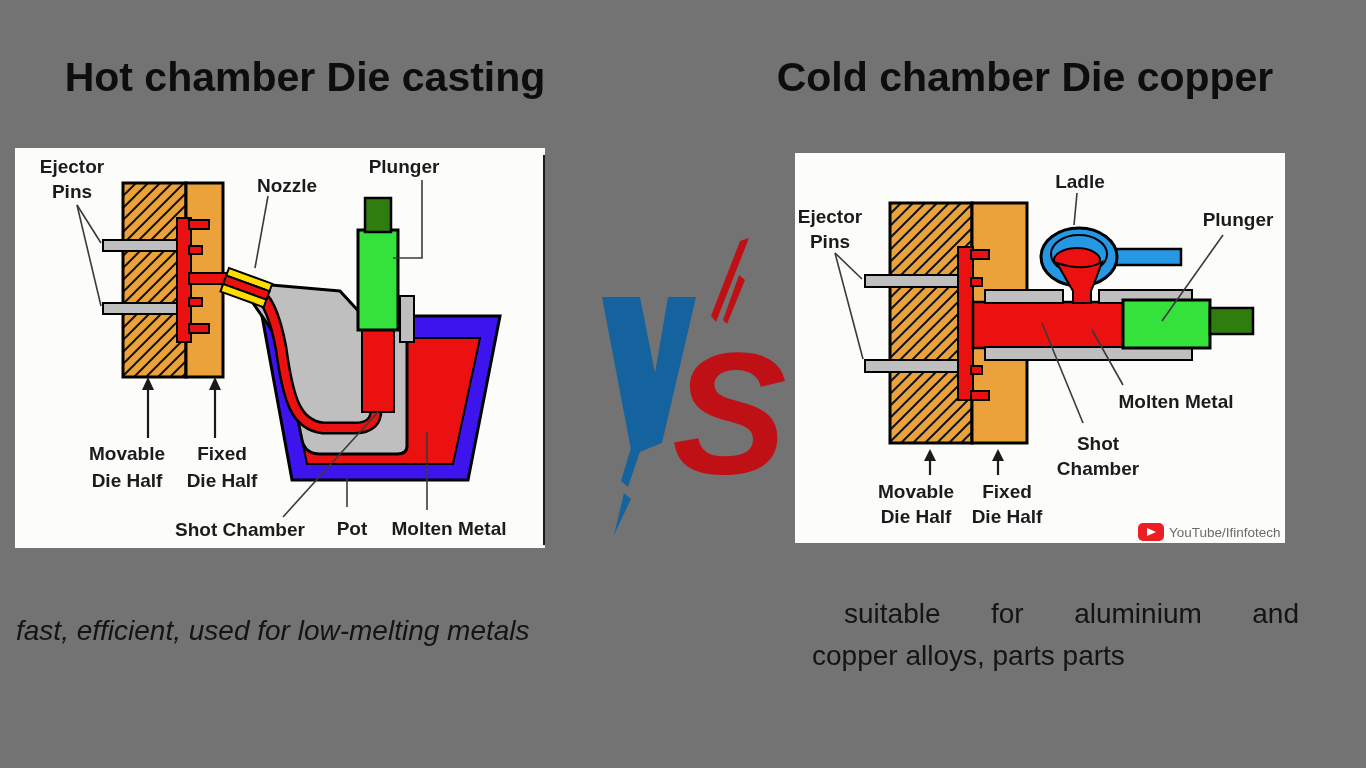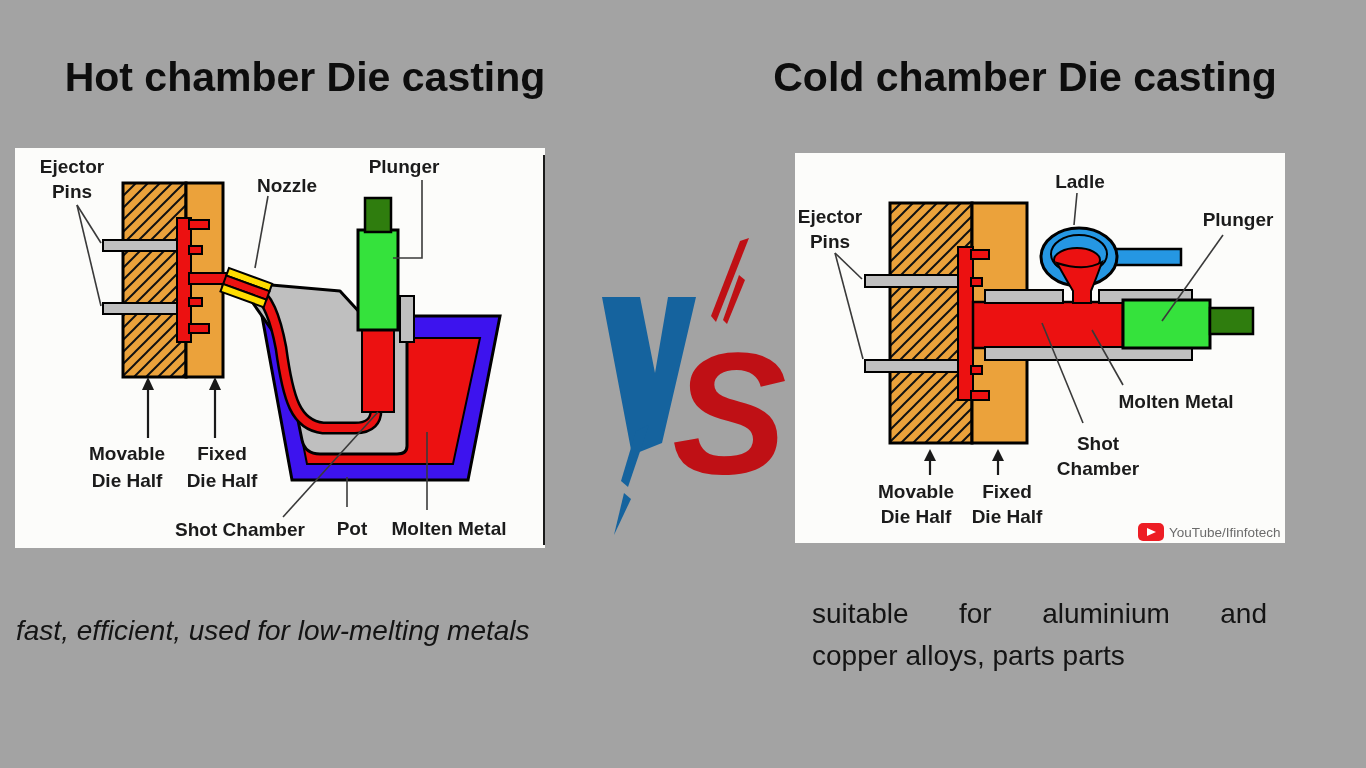--- a/index.html
+++ b/index.html
@@ -1,35 +1,35 @@
 <!DOCTYPE html>
 <html><head>
 <meta charset="utf-8">
 <style>
   html,body{margin:0;padding:0;background:#ffffff;}
-  #canvas{position:relative;width:1366px;height:768px;background:#a3a3a3;overflow:hidden;
+  #canvas{position:relative;width:1366px;height:768px;background:#737373;overflow:hidden;
           font-family:"Liberation Sans",sans-serif;}
   .title{position:absolute;font-weight:bold;font-size:41px;color:#0d0d0d;text-align:center;letter-spacing:0;}
   .panel{position:absolute;background:#fcfcfa;}
   .divider{position:absolute;width:2px;background:#1a1a1a;}
   .caption{position:absolute;font-size:28px;color:#141414;}
   .caption-right-l1{text-align:justify;text-align-last:justify;}
   svg text{font-family:"Liberation Sans",sans-serif;}
   .dlabel{font-size:19px;font-weight:bold;fill:#1b1b1b;}
   .credit-text{font-size:13.5px;fill:#6b6b6b;font-weight:normal;}
   .lline{stroke:#3a3a3a;stroke-width:1.6;fill:none;}
   .arrowline{stroke:#1a1a1a;stroke-width:2.2;fill:none;}
 </style>
 </head>
 <body>
 
 <div id="canvas">
 
   <div class="title" style="left:20px;top:54px;width:570px;">Hot chamber Die casting</div>
-  <div class="title" style="left:740px;top:54px;width:570px;">Cold chamber Die casting</div>
+  <div class="title" style="left:740px;top:54px;width:570px;">Cold chamber Die copper</div>
 
   <div class="panel" style="left:15px;top:148px;width:530px;height:400px;">
   <svg width="530" height="400" viewBox="0 0 530 400">
     <defs>
       <pattern id="hatchA" width="12" height="12" patternUnits="userSpaceOnUse">
         <rect width="12" height="12" fill="#EBA23B"></rect>
         <path d="M -3,3 L 3,-3 M 0,12 L 12,0 M 9,15 L 15,9" stroke="#111" stroke-width="2"></path>
       </pattern>
     </defs>
 
@@ -173,16 +173,16 @@
 
     <g>
       <rect x="343" y="370" width="26" height="18" rx="5" fill="#ED1D24"></rect>
       <polygon points="352,375 352,383 361,379" fill="#ffffff"></polygon>
       <text class="credit-text" x="374" y="384">YouTube/Ifinfotech</text>
     </g>
   </svg>
   </div>
 
   <div class="caption" style="left:16px;top:615px;width:640px;font-style:italic;">fast, efficient, used for low-melting metals</div>
-  <div class="caption caption-right-l1" style="left:812px;top:598px;width:455px;">suitable for aluminium and</div>
+  <div class="caption caption-right-l1" style="left:844px;top:598px;width:455px;">suitable for aluminium and</div>
   <div class="caption" style="left:812px;top:640px;width:455px;">copper alloys, parts parts</div>
 
 </div>
 
 </body></html>

